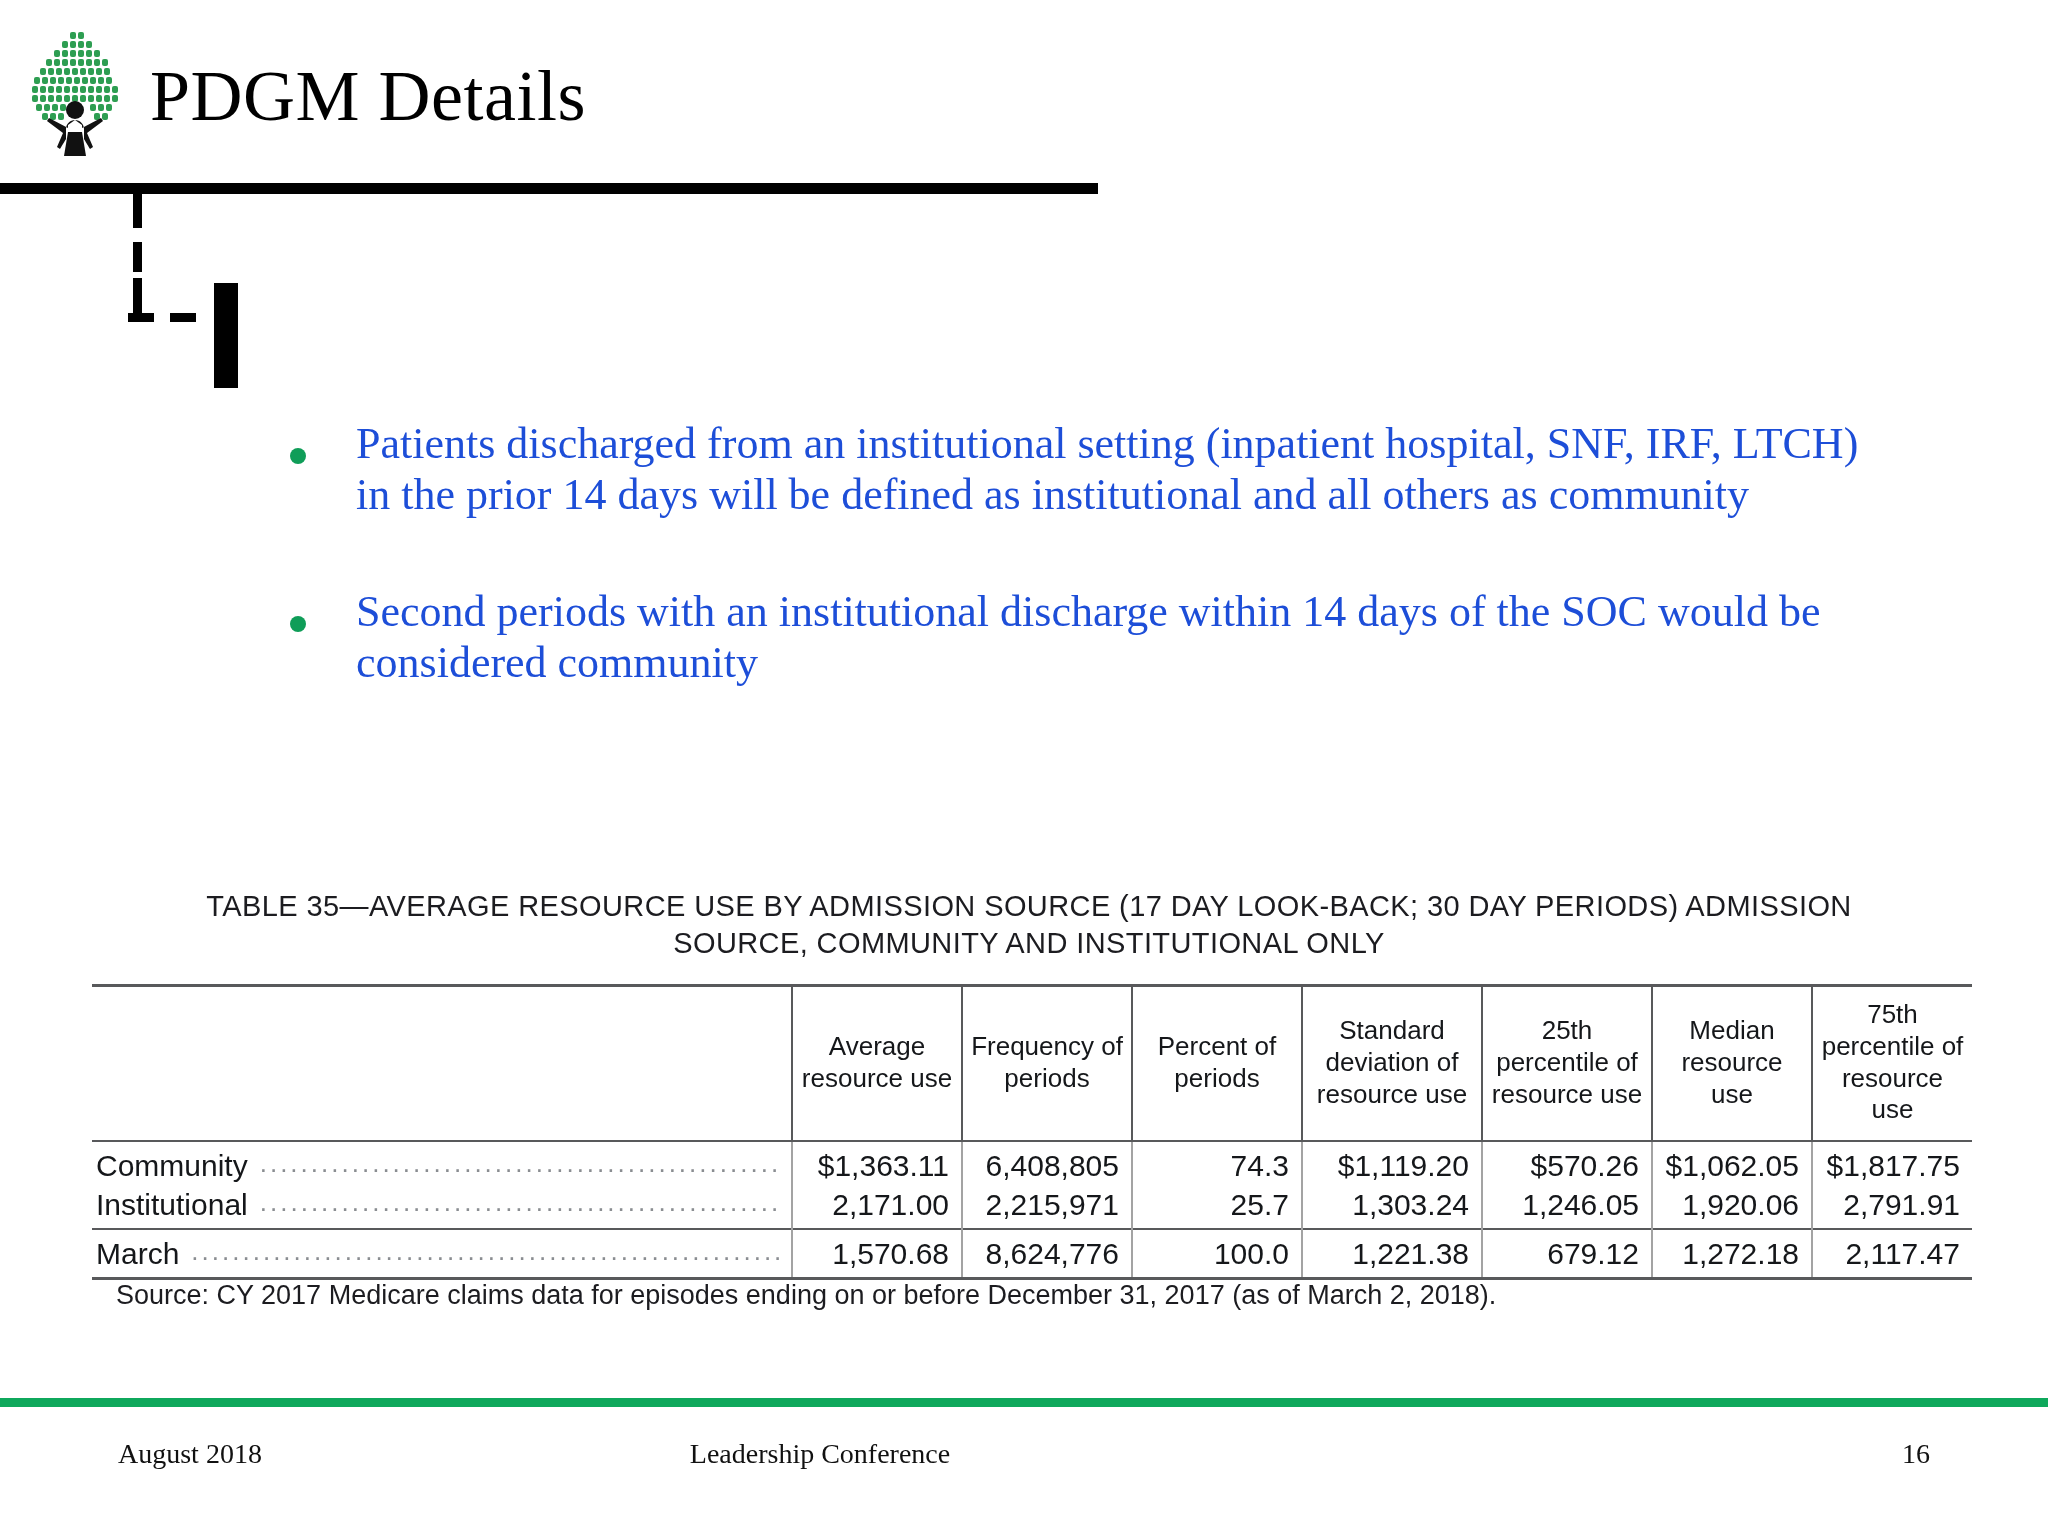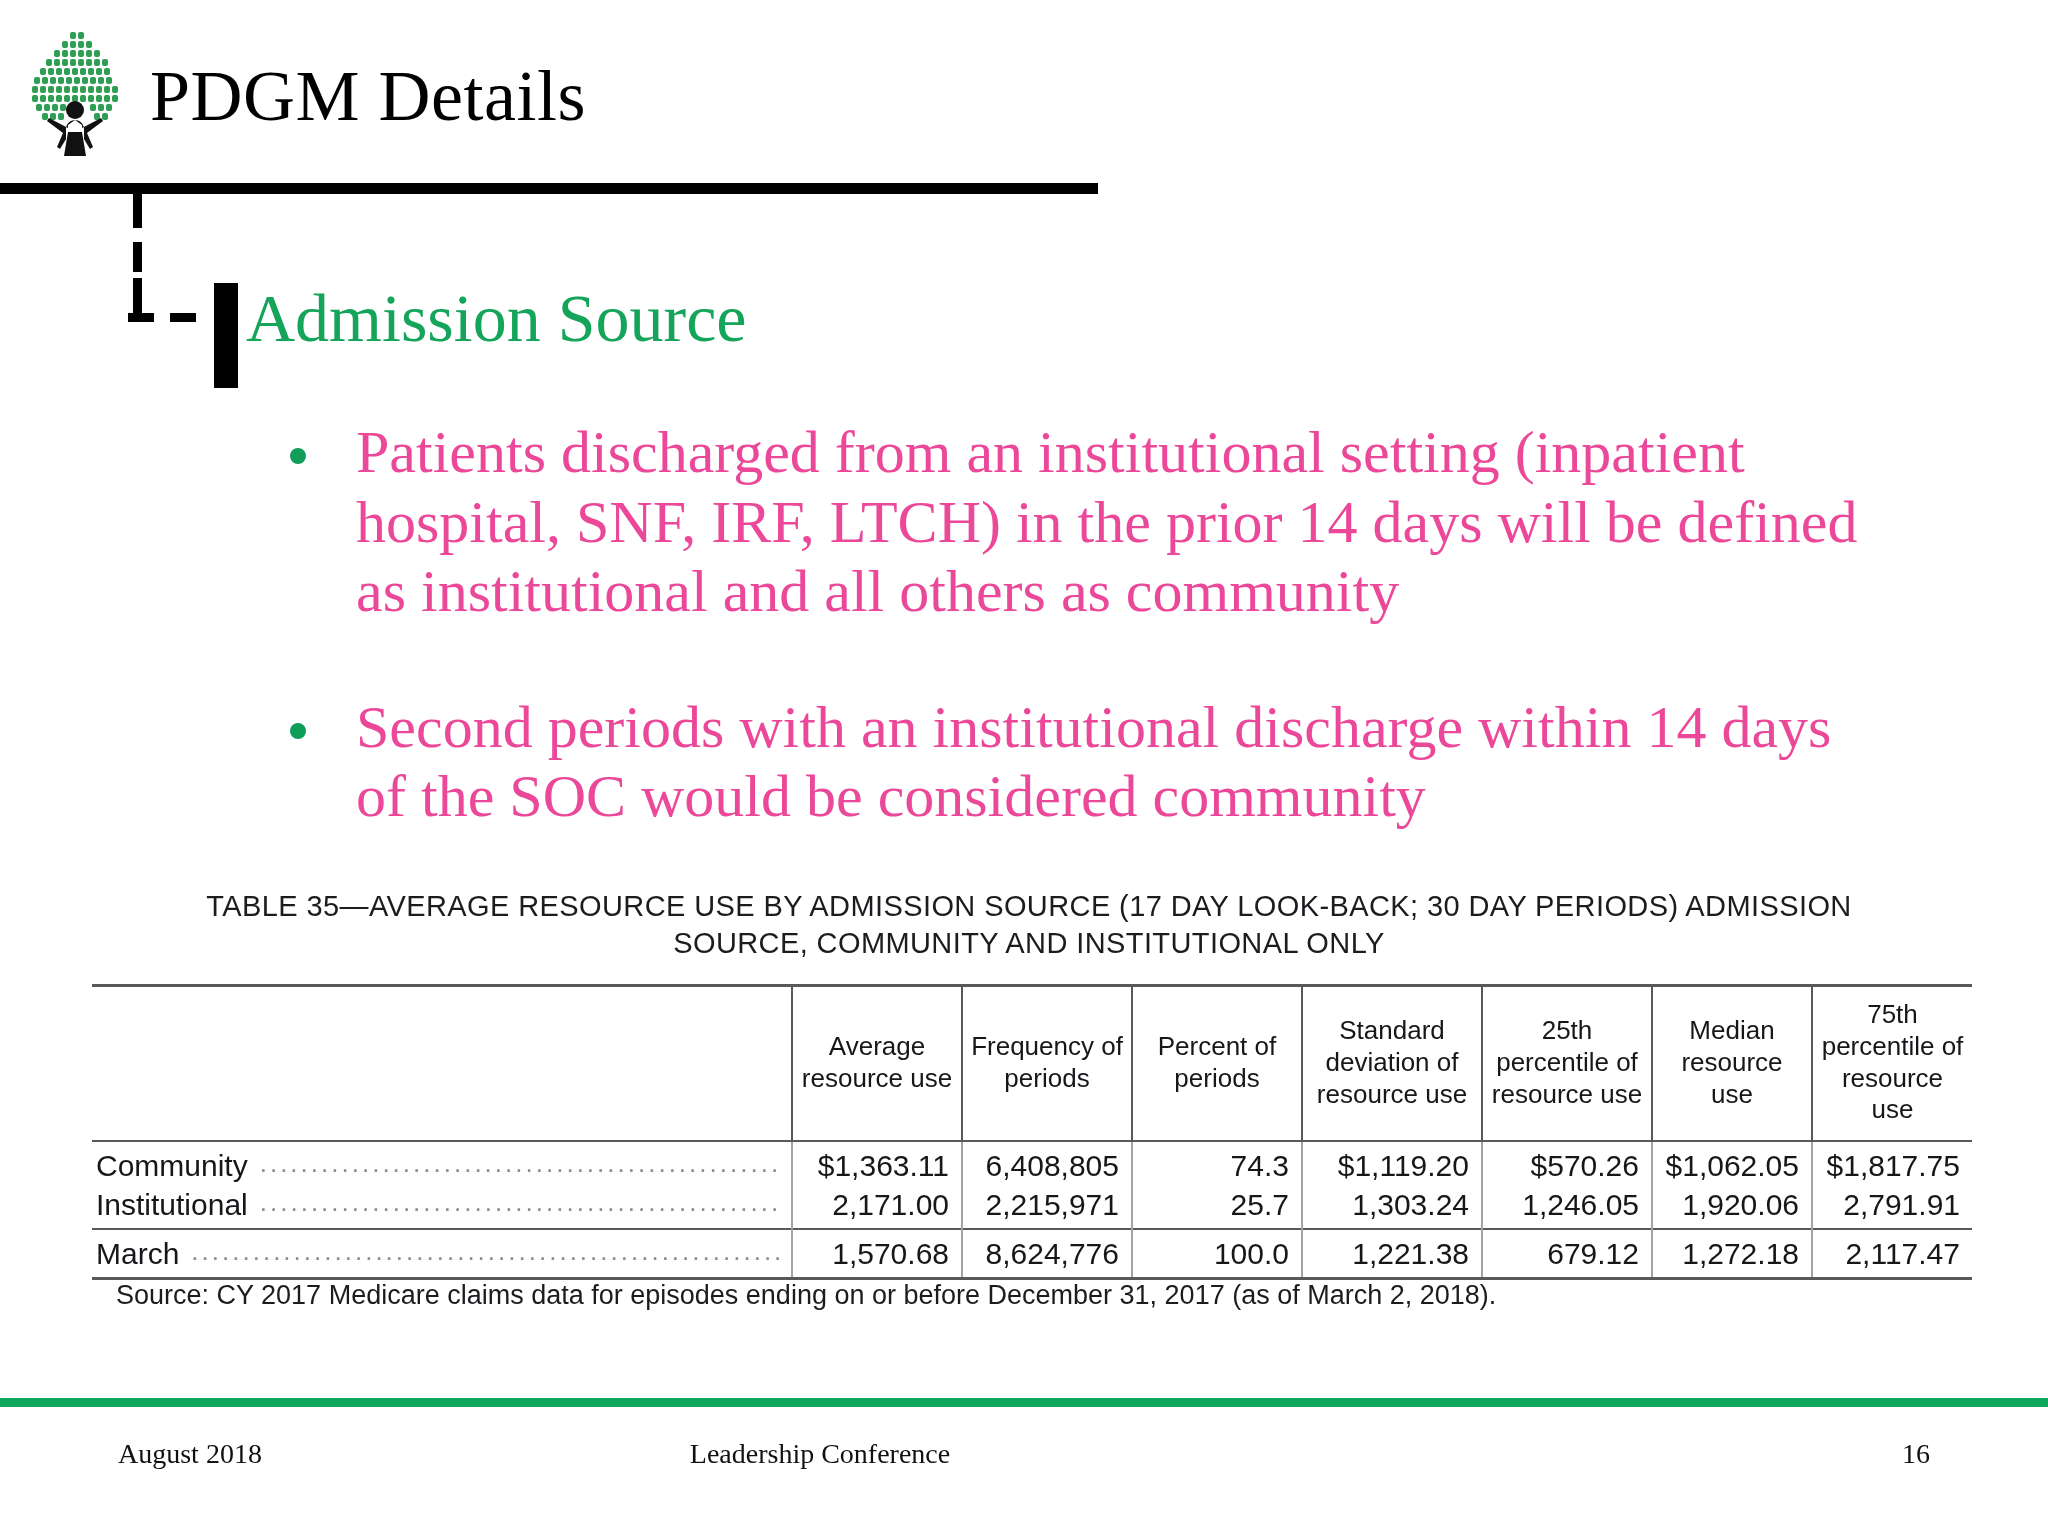--- a/index.html
+++ b/index.html
@@ -132,23 +132,23 @@
     flex: 0 0 auto;
     width: 16px;
     height: 16px;
     border-radius: 50%;
     background: #0F9D58;
     margin-top: 30px;
     margin-right: 50px;
   }
   .bullet-text {
     flex: 1 1 auto;
-    font-size: 60px;
+    font-size: 44px;
     line-height: 1.16;
-    color: #ec4899;
+    color: #1d4ed8;
   }
 
   
   #fr-table-wrap {
     position: absolute;
     left: 92px;
     top: 888px;
     width: 1880px;
   }
   #fr-caption {
@@ -359,21 +359,20 @@
 
     <div id="page-title">PDGM Details</div>
     <div id="title-rule"></div>
   </div>
 
   <div id="connector-vert"></div>
   <div id="connector-vert-2"></div>
   <div id="connector-horiz"></div>
 
   <div id="subhead-bar"></div>
-  <div id="subhead">Admission Source</div>
 
   <div id="bullets">
     <div class="bullet-row">
       <span class="bullet-dot"></span>
       <span class="bullet-text">Patients discharged from an institutional setting (inpatient hospital, SNF, IRF, LTCH) in the prior 14 days will be defined as institutional and all others as community</span>
     </div>
     <div class="bullet-row">
       <span class="bullet-dot"></span>
       <span class="bullet-text">Second periods with an institutional discharge within 14 days of the SOC would be considered community</span>
     </div>

